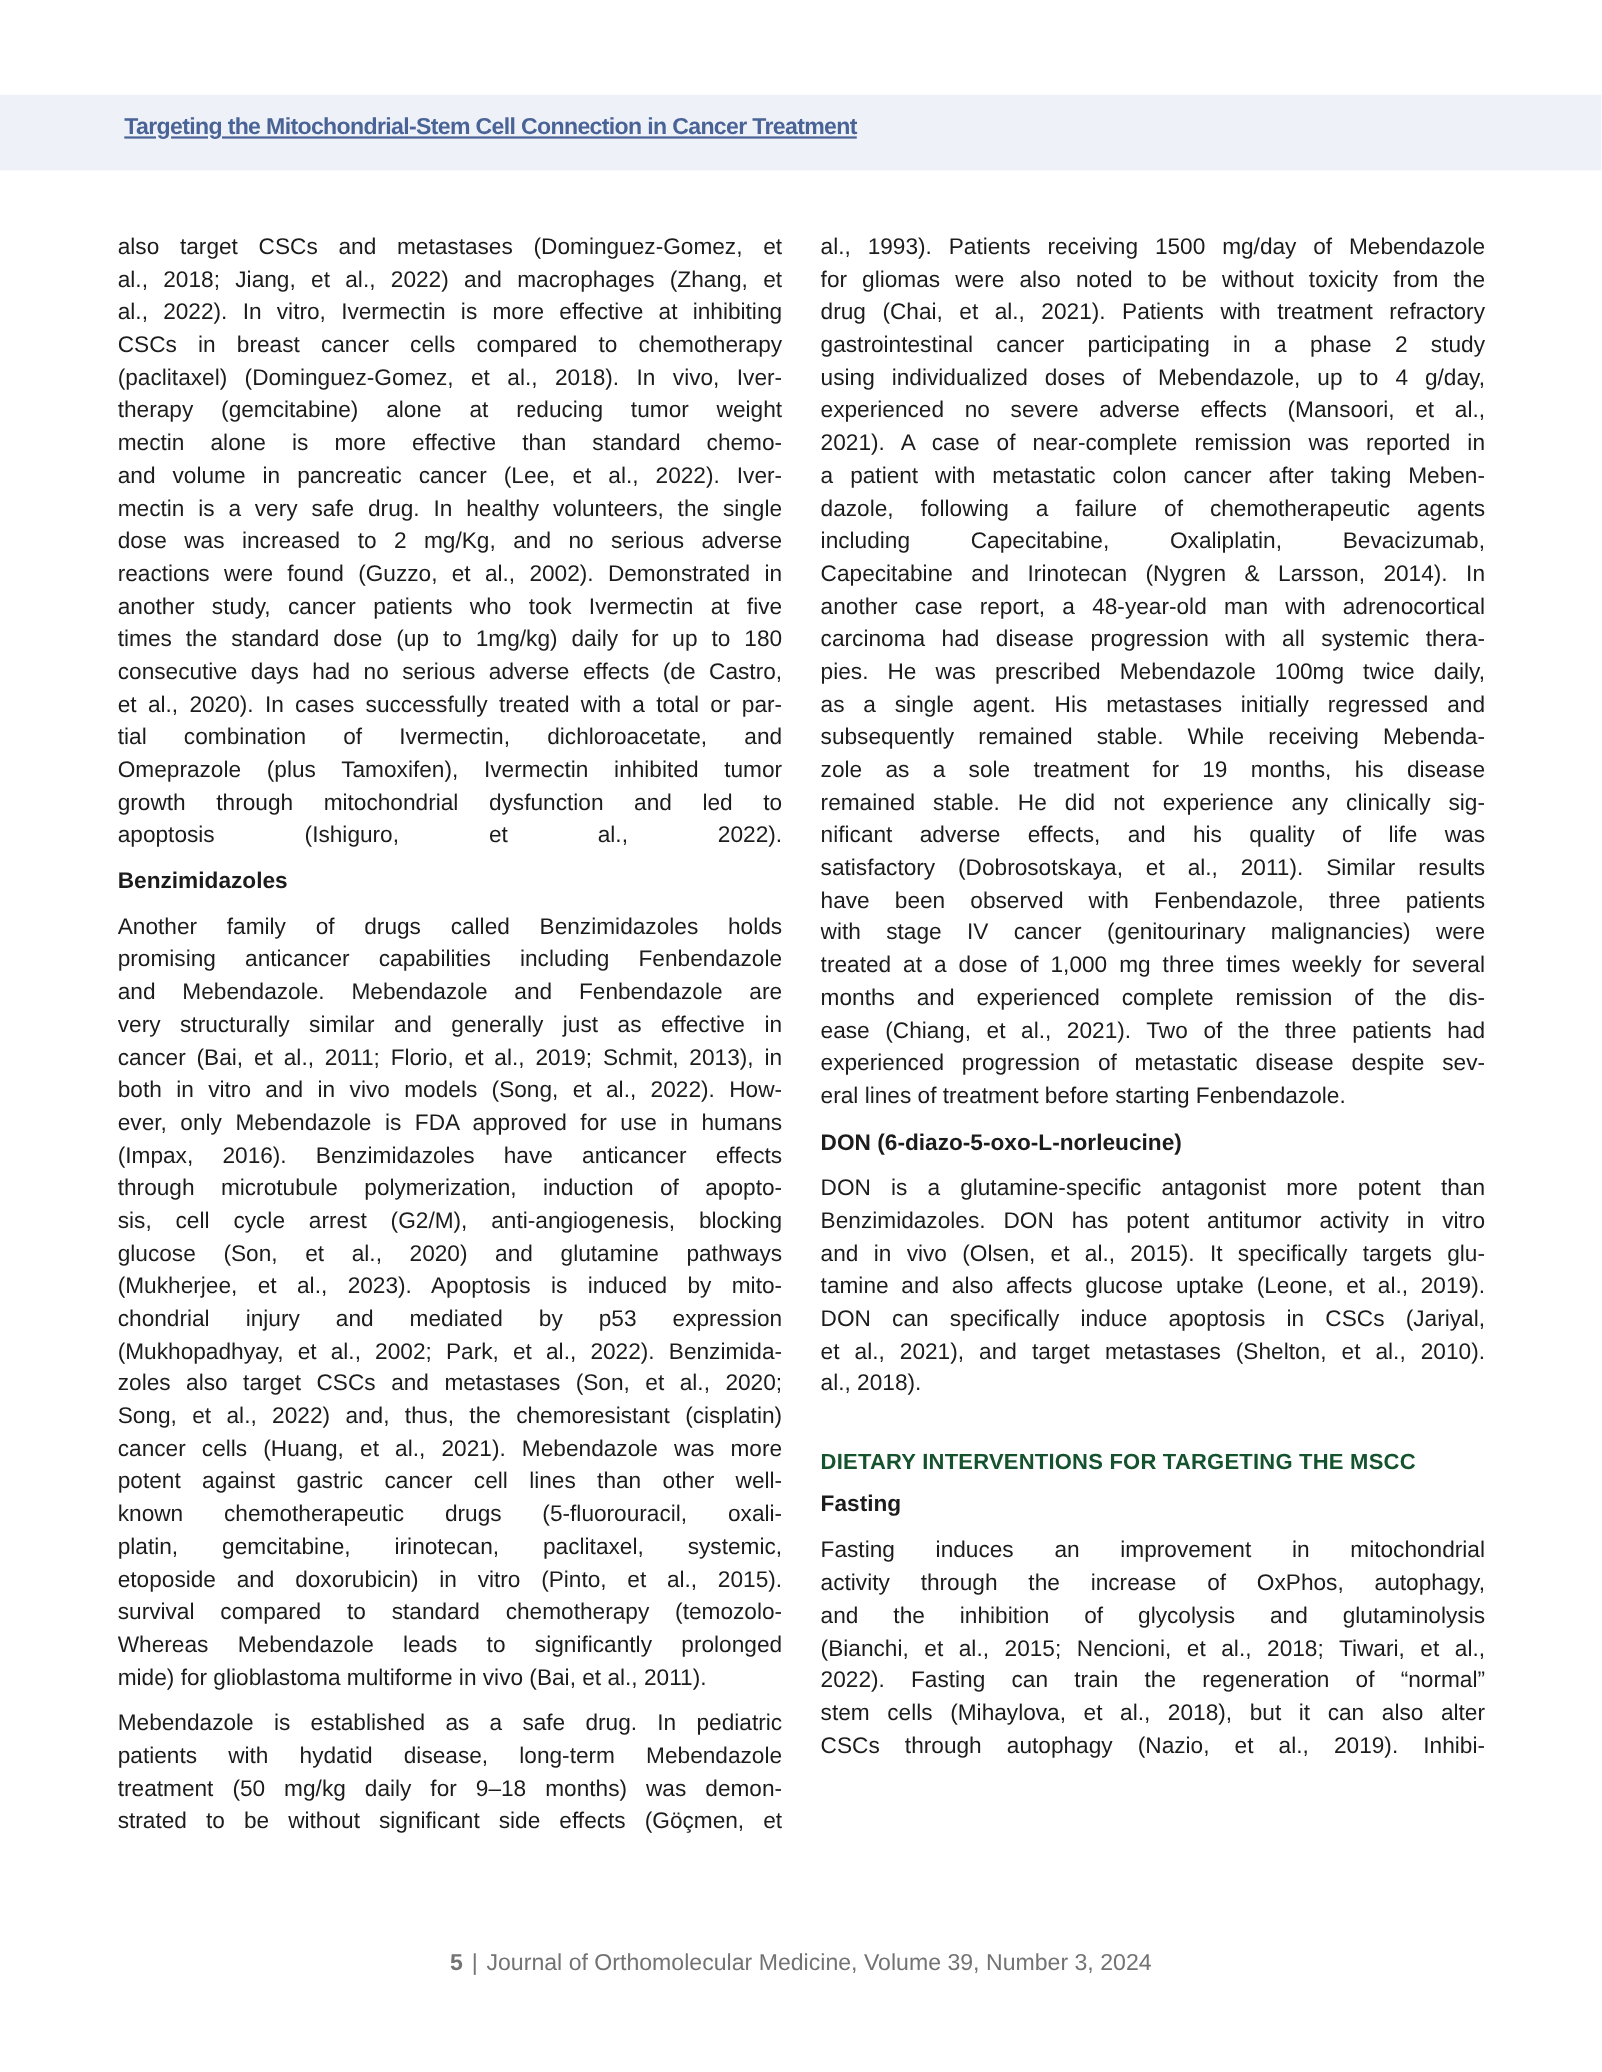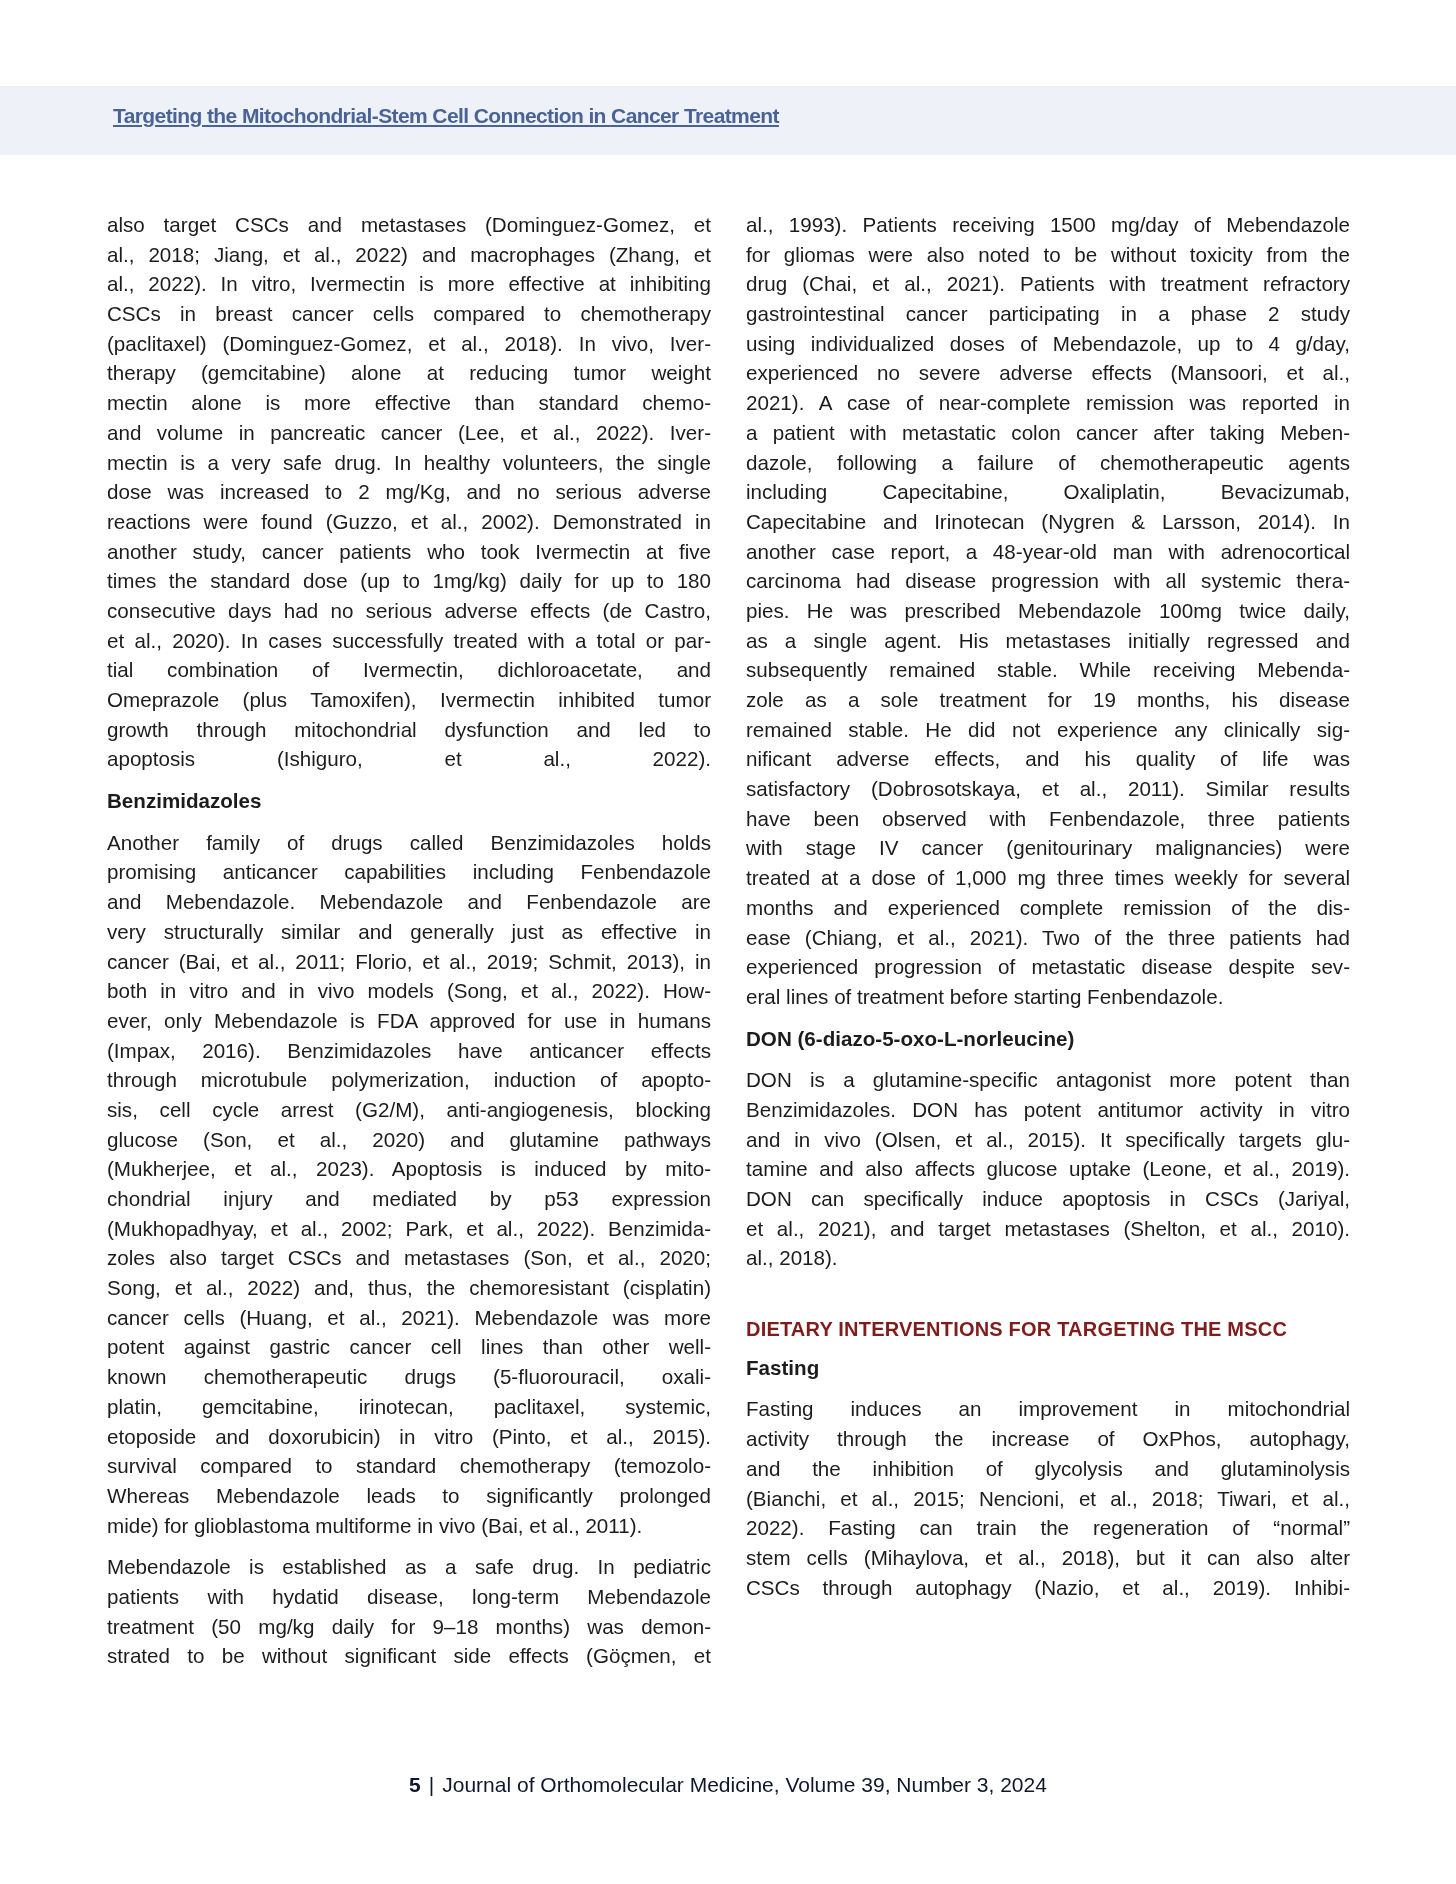--- a/index.html
+++ b/index.html
@@ -10,24 +10,24 @@
   .header-title { position: absolute; left: 113px; top: 104px; font-size: 21px; font-weight: bold;
                   color: #4a6396; letter-spacing: -0.6px; white-space: nowrap; text-decoration: underline; }
   .col { position: absolute; top: 200px; width: 604px; font-size: 20.6px; }
   .col-left { left: 107px; }
   .col-right { left: 746px; }
   .line { display: block; height: 29.7px; line-height: 29.7px; white-space: nowrap;
           text-align: justify; text-align-last: justify; overflow: hidden; }
   .line.last { text-align-last: left; }
   .para { margin: 10px 0 12px 0; }
   .subhead { font-weight: bold; font-size: 20.6px; height: 29.7px; line-height: 29.7px; margin: 0 0 12px 0; color: #1c1c1c; }
-  .section-head { font-weight: bold; font-size: 20px; color: #7f1d1d; letter-spacing: 0.2px;
+  .section-head { font-weight: bold; font-size: 20px; color: #14532d; letter-spacing: 0.2px;
                   height: 29.7px; line-height: 29.7px; margin: 42px 0 8px 0; }
   .footer { position: absolute; left: 0; width: 1456px; top: 1773px; text-align: center;
-            font-size: 21px; color: #0f172a; white-space: nowrap; }
+            font-size: 21px; color: #737373; white-space: nowrap; }
   .footer .pnum { font-weight: bold; }
   .footer .sep { margin: 0 8px; }
 </style>
 </head>
 <body>
 
 <div class="header-band"></div>
 <div class="header-title">Targeting the Mitochondrial-Stem Cell Connection in Cancer Treatment</div>
 
 <div class="col col-left">

